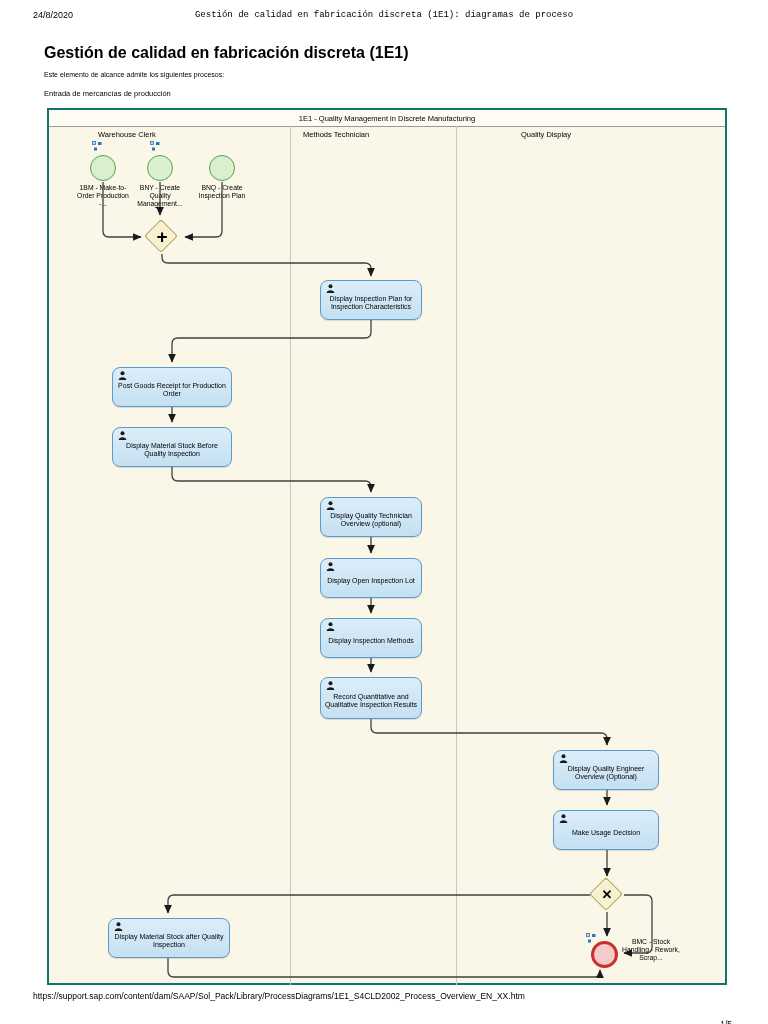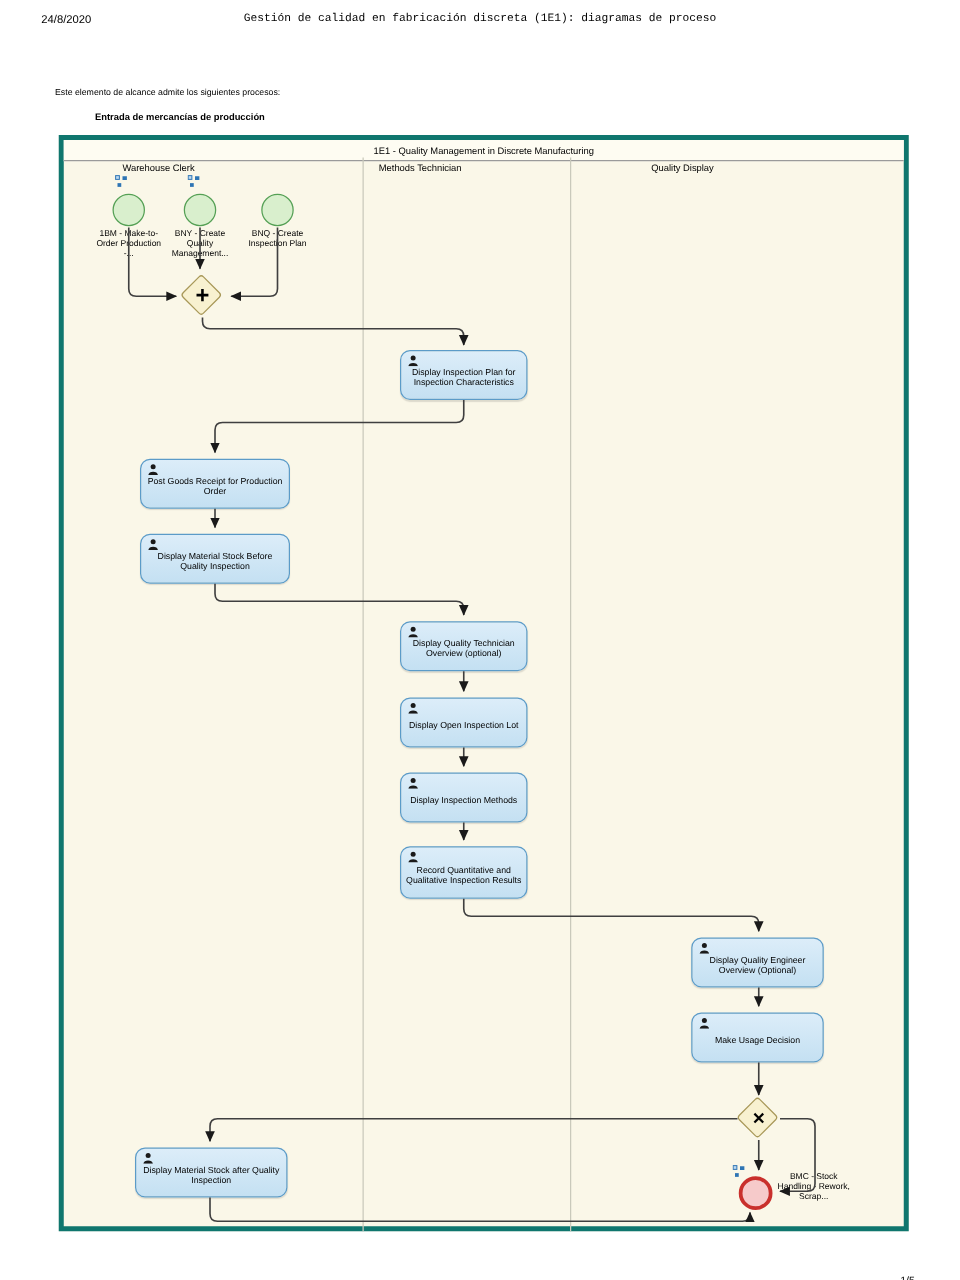--- a/index.html
+++ b/index.html
@@ -10,24 +10,24 @@
     margin:0 auto;
   }
   
   .hdr-date { position:absolute; left:33px; top:10px; font-size:9px; }
   .hdr-title { position:absolute; left:0; top:10px; width:100%; text-align:center; font-size:9px;font-family:Liberation Mono, monospace; }
   .ftr-url { position:absolute; left:33px; top:991px; font-size:8.5px; }
   .ftr-page { position:absolute; right:36px; top:991px; font-size:8.5px;margin-top:28px; }
   
   .doc-title { position:absolute; left:44px; top:44px; font-size:16px; font-weight:bold; }
   .doc-sub { position:absolute; left:44px; top:71px; font-size:7px; }
-  .doc-section { position:absolute; left:44px; top:89px; font-size:7.5px; font-weight:bold;margin-left:32px; }
+  .doc-section { position:absolute; left:44px; top:89px; font-size:7.5px; font-weight:normal; }
   
   .frame { position:absolute; left:47px; top:108px; width:680px; height:877px;
-           border:4px solid #0f766e; background:#faf7e8; }
+           border:2px solid #0f766e; background:#faf7e8; }
   .pool-band { position:absolute; left:0; top:0; width:100%; height:17px;
                border-bottom:1px solid #9a9a9a; background:#fefcf2;
                text-align:center; font-size:7.5px; line-height:17px; }
   .lane-div { position:absolute; top:126px; width:1px; height:859px; background:#c9c9bb; }
   .lane-label { position:absolute; top:130px; font-size:7.5px; text-align:left; }
   
   .task { position:absolute; background:linear-gradient(#dcedf9,#c4e0f2); border:1px solid #5b9bc8;
           border-radius:8px; font-size:7px; line-height:1.15; text-align:center;
           display:flex; align-items:center; justify-content:center; padding:8px 3px 2px 3px;
           box-shadow:0 1px 1px rgba(0,0,0,0.12); z-index:2; }
@@ -44,20 +44,21 @@
   .connectors { position:absolute; left:0; top:0; z-index:5; pointer-events:none; }
 </style>
 </head>
 <body>
 
 <div class="page">
 
   <div class="hdr-date">24/8/2020</div>
   <div class="hdr-title">Gestión de calidad en fabricación discreta (1E1): diagramas de proceso</div>
 
+  <h1 class="doc-title">Gestión de calidad en fabricación discreta (1E1)</h1>
   <div class="doc-sub">Este elemento de alcance admite los siguientes procesos:</div>
   <div class="doc-section">Entrada de mercancías de producción</div>
 
   <div class="frame">
     <div class="pool-band">1E1 - Quality Management in Discrete Manufacturing</div>
   </div>
   <div class="lane-div" style="left:290px;"></div>
   <div class="lane-div" style="left:456px;"></div>
   <div class="lane-label" style="left:98px; width:140px;">Warehouse Clerk</div>
   <div class="lane-label" style="left:303px; width:140px;">Methods Technician</div>
@@ -191,15 +192,16 @@
       <path d="M371,719 L371,727 Q371,733 377,733 L601,733 Q607,733 607,739 L607,745"></path>
       <path d="M607,790 L607,805"></path>
       <path d="M607,850 L607,876"></path>
       <path d="M590,895 L174,895 Q168,895 168,901 L168,913"></path>
       <path d="M607,912 L607,936"></path>
       <path d="M624,895 L646,895 Q652,895 652,901 L652,947 Q652,953 646,953 L624,953"></path>
       <path d="M168,958 L168,971 Q168,977 174,977 L594,977 Q600,977 600,971 L600,970"></path>
     </g>
   </svg>
 
+  <div class="ftr-url">https://support.sap.com/content/dam/SAAP/Sol_Pack/Library/ProcessDiagrams/1E1_S4CLD2002_Process_Overview_EN_XX.htm</div>
   <div class="ftr-page">1/5</div>
 
 </div>
 
 </body></html>

